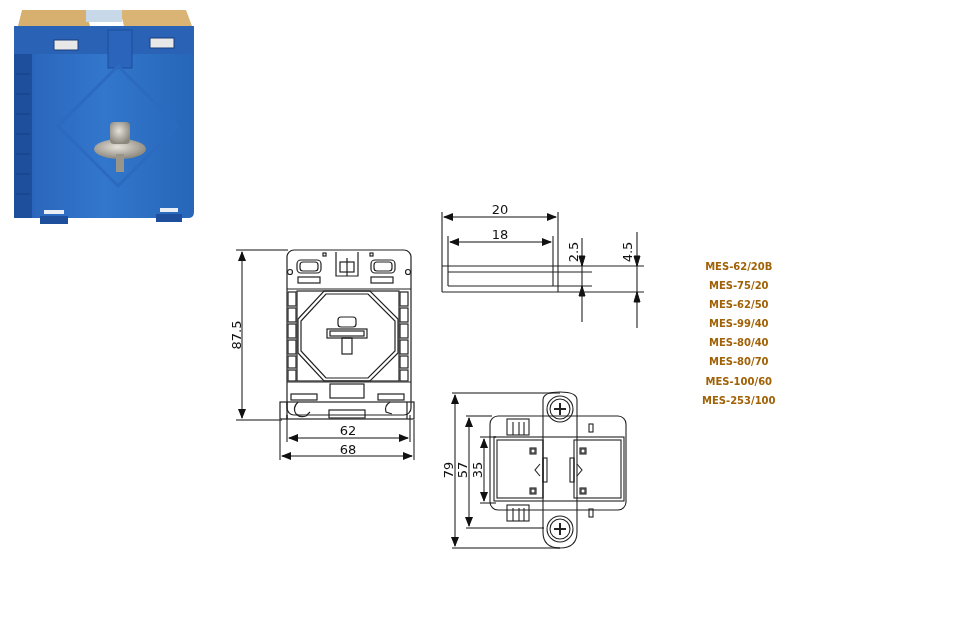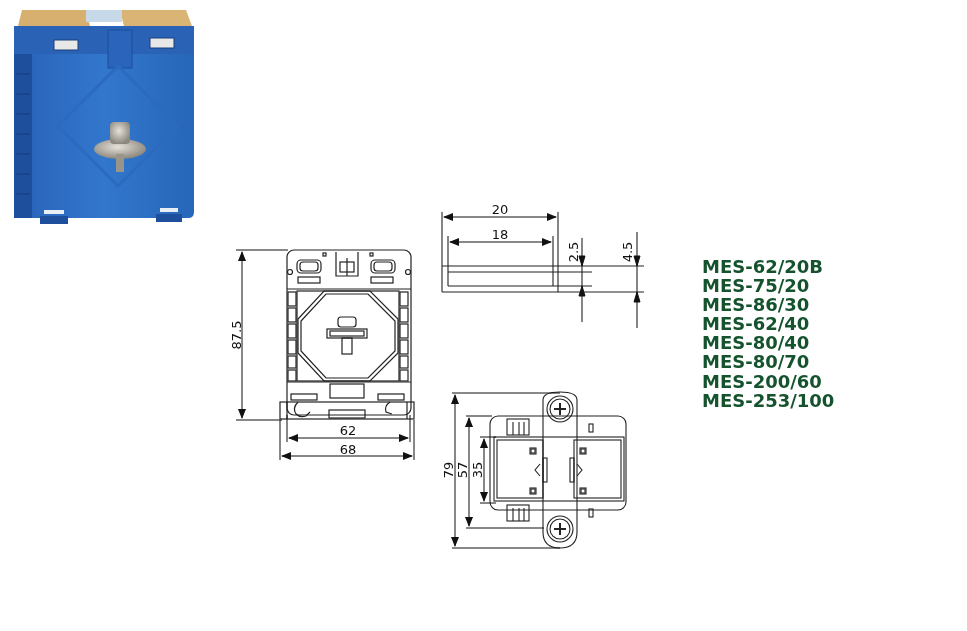--- a/index.html
+++ b/index.html
@@ -1,20 +1,20 @@
 <!DOCTYPE html>
 <html><head>
 <meta charset="utf-8">
 <style>
   html, body { margin: 0; padding: 0; background: #ffffff; }
   body { width: 967px; height: 631px; position: relative; overflow: hidden; font-family: "DejaVu Sans", sans-serif; }
   .abs { position: absolute; }
   svg { position: absolute; left: 0; top: 0; }
   .dim { font-family: "DejaVu Sans", sans-serif; font-size: 13px; fill: #111; }
-  .models { position: absolute; left: 702px; top: 257px; font-family: "DejaVu Sans", sans-serif; font-size: 18px; font-weight: bold; color: #14532d; line-height: 19.1px; }
+  .models { position: absolute; left: 702px; top: 257px; font-family: "DejaVu Sans", sans-serif; font-size: 10px; font-weight: bold; color: #a16207; line-height: 19.1px; text-align: center; }
   .models div { white-space: nowrap; }
 </style>
 </head>
 <body>
 
 <div class="abs" style="left:8px;top:4px;width:195px;height:228px;">
   <svg width="195" height="228" viewBox="0 0 195 228">
     <defs>
       <linearGradient id="bodyg" x1="0" y1="0" x2="1" y2="0">
         <stop offset="0" stop-color="#1f56a8"></stop>
@@ -225,19 +225,19 @@
     <line x1="484" y1="439" x2="484" y2="501" marker-start="url(#al)" marker-end="url(#ar)"></line>
   </g>
   <text class="dim" transform="translate(453 470) rotate(-90)" text-anchor="middle" x="0" y="0">79</text>
   <text class="dim" transform="translate(467 470) rotate(-90)" text-anchor="middle" x="0" y="0">57</text>
   <text class="dim" transform="translate(482 470) rotate(-90)" text-anchor="middle" x="0" y="0">35</text>
 </svg>
 
 <div class="models">
   <div>MES-62/20B</div>
   <div>MES-75/20</div>
-  <div>MES-86/30</div>
-  <div>MES-62/40</div>
+  <div>MES-62/50</div>
+  <div>MES-99/40</div>
   <div>MES-80/40</div>
   <div>MES-80/70</div>
-  <div>MES-200/60</div>
+  <div>MES-100/60</div>
   <div>MES-253/100</div>
 </div>
 
 </body></html>

